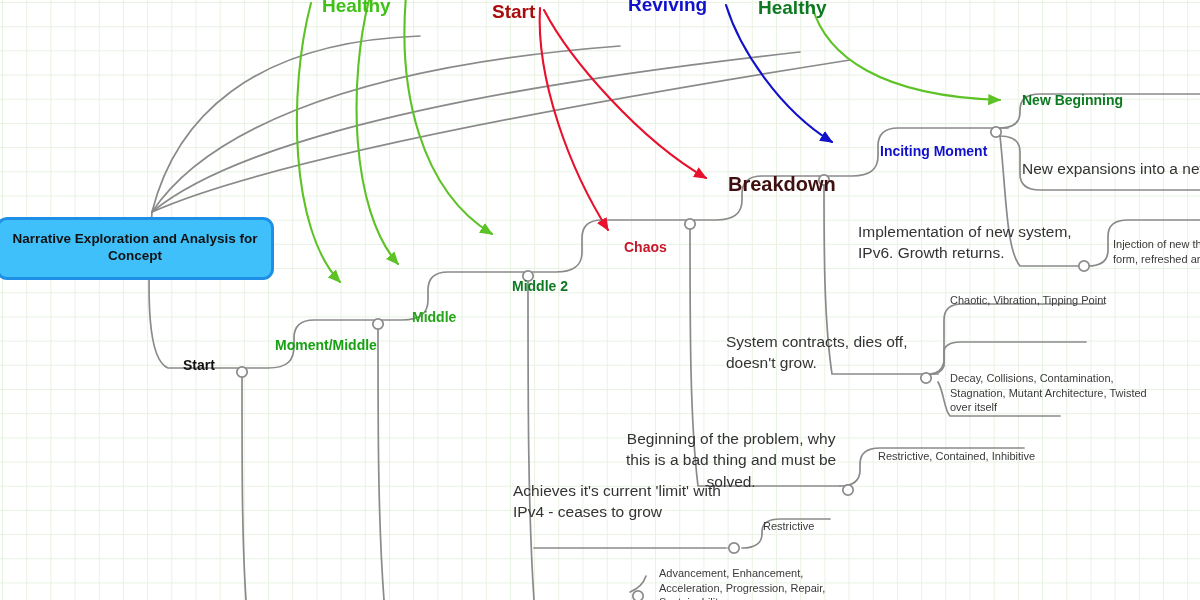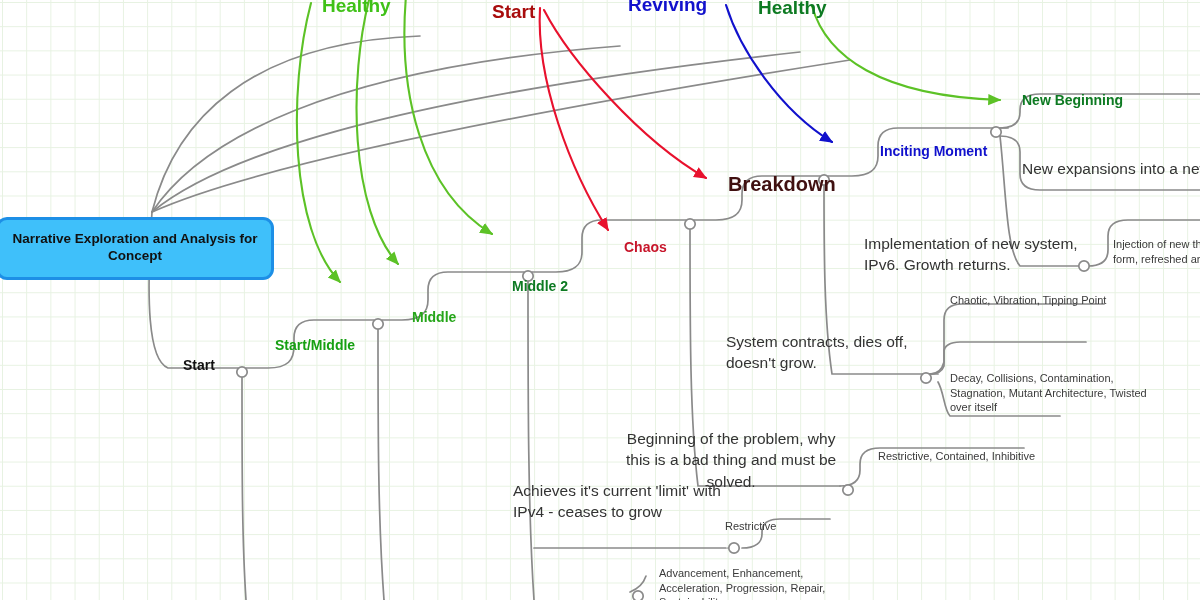--- a/index.html
+++ b/index.html
@@ -175,44 +175,44 @@
   </svg>
 
   <div class="root-node">Narrative Exploration and Analysis for Concept</div>
 
   <div class="top-lbl" style="left:322px; top:-5px; color:#3fc117;">Healthy</div>
   <div class="top-lbl" style="left:492px; top:1px; color:#a80c0c;">Start</div>
   <div class="top-lbl" style="left:628px; top:-6px; color:#1111cc;">Reviving</div>
   <div class="top-lbl" style="left:758px; top:-3px; color:#0d7a22;">Healthy</div>
 
   <div class="lbl lbl-bold" style="left:183px; top:357px; color:#111111; font-size:14px;">Start</div>
-  <div class="lbl lbl-bold" style="left:275px; top:337px; color:#16a012; font-size:14px;">Start/Middle</div>
+  <div class="lbl lbl-bold" style="left:275px; top:337px; color:#16a012; font-size:14px;">Moment/Middle</div>
   <div class="lbl lbl-bold" style="left:412px; top:309px; color:#25a519; font-size:14px;">Middle</div>
   <div class="lbl lbl-bold" style="left:512px; top:278px; color:#0d7a22; font-size:14px;">Middle 2</div>
   <div class="lbl lbl-bold" style="left:624px; top:239px; color:#c7152a; font-size:14px;">Chaos</div>
   <div class="lbl lbl-bold" style="left:728px; top:173px; color:#401010; font-size:20px;">Breakdown</div>
   <div class="lbl lbl-bold" style="left:860px; top:143px; color:#1111cc; font-size:14px;margin-left:20px;">Inciting Moment</div>
   <div class="lbl lbl-bold" style="left:1022px; top:92px; color:#0d7a22; font-size:14px;">New Beginning</div>
 
   <div class="txt" style="left:1022px; top:158px;">New expansions into a new</div>
-  <div class="txt" style="left:858px; top:233px;margin-left:6px;">Implementation of new system,
+  <div class="txt" style="left:858px; top:221px;">Implementation of new system,
 IPv6. Growth returns.</div>
   <div class="txt" style="left:726px; top:331px;">System contracts, dies off,
 doesn't grow.</div>
   <div class="txt" style="left:626px; top:428px;text-align:center;">Beginning of the problem, why
 this is a bad thing and must be
 solved.</div>
   <div class="txt" style="left:513px; top:480px;">Achieves it's current 'limit' with
 IPv4 - ceases to grow</div>
 
   <div class="txt-sm" style="left:1113px; top:237px;">Injection of new th
 form, refreshed an</div>
   <div class="txt-sm" style="left:950px; top:293px;">Chaotic, Vibration, Tipping Point</div>
   <div class="txt-sm" style="left:950px; top:371px;">Decay, Collisions, Contamination,
 Stagnation, Mutant Architecture, Twisted
 over itself</div>
   <div class="txt-sm" style="left:878px; top:449px;">Restrictive, Contained, Inhibitive</div>
-  <div class="txt-sm" style="left:725px; top:519px;">Restrictive</div>
+  <div class="txt-sm" style="left:763px; top:519px;">Restrictive</div>
   <div class="txt-sm" style="left:659px; top:566px;">Advancement, Enhancement,
 Acceleration, Progression, Repair,
 Sustainability</div>
 
 </div>
 
 </body></html>

